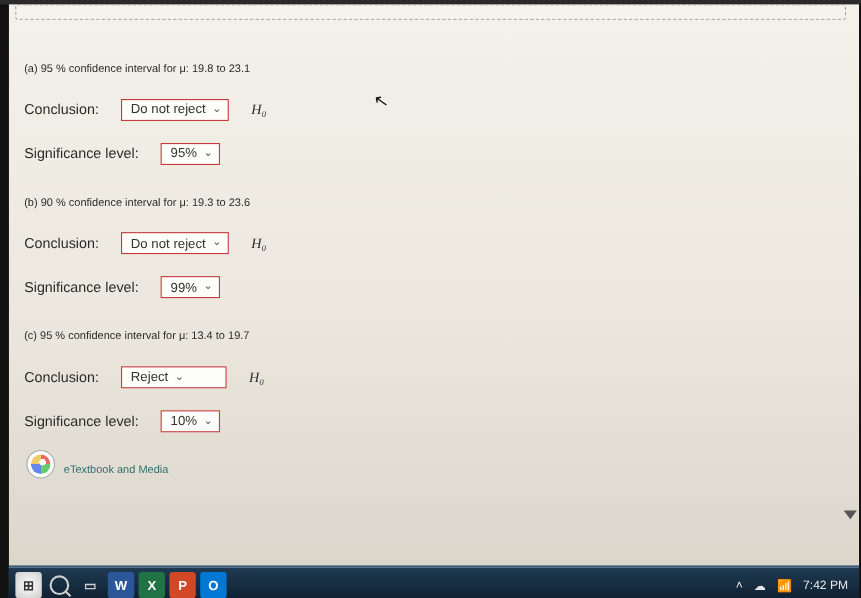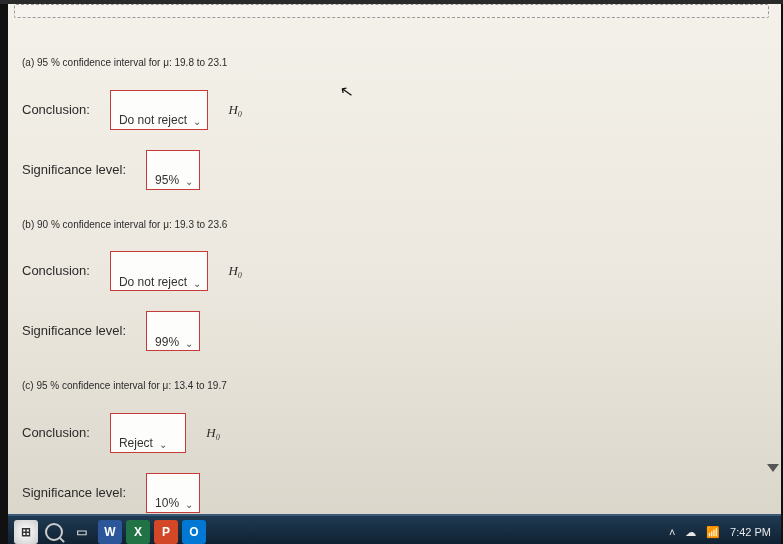--- a/index.html
+++ b/index.html
@@ -27,24 +27,24 @@
   .hyp-center {
     text-align: center;
     margin: 14px 0 6px 0;
     font-size: 14px;
   }
   .hyp-center i { font-style: italic; font-family: "Times New Roman", serif; }
   .sub { font-size: 10px; vertical-align: sub; }
   .row { margin: 20px 0 0 4px; display: flex; align-items: center; gap: 20px; font-size: 13px; }
   .part-label { margin: 28px 0 0 4px; font-size: 10px; }
   .sel {
-    display: inline-flex; align-items: flex-end;
+    display: inline-flex; align-items: center;
     border: 1px solid #c73a3a;
     background: #fdfdfb;
-    height: 40px;
+    height: 20px;
     padding: 0 6px 0 8px;
     font-size: 12px;
     color: #333;
     gap: 6px;
     cursor: pointer;
   }
   .sel .chev { font-size: 10px; color: #555; }
   .h0 { font-family: "Times New Roman", serif; font-style: italic; }
   .etext {
     display: flex; align-items: flex-end; gap: 8px;
@@ -138,21 +138,21 @@
       <span>Significance level:</span>
       <span class="sel">
         <span>99%</span>
         <span class="chev">⌄</span>
       </span>
     </div>
 
     <div class="part-label">(c) 95 %  confidence interval for μ: 13.4 to 19.7</div>
     <div class="row">
       <span>Conclusion:</span>
-      <span class="sel" style="padding-right:18px">
+      <span class="sel" style="padding-right:38px">
         <span>Reject</span>
         <span class="chev" style="margin-left:auto">⌄</span>
       </span>
       <span class="h0">H₀</span>
     </div>
     <div class="row">
       <span>Significance level:</span>
       <span class="sel">
         <span>10%</span>
         <span class="chev">⌄</span>

